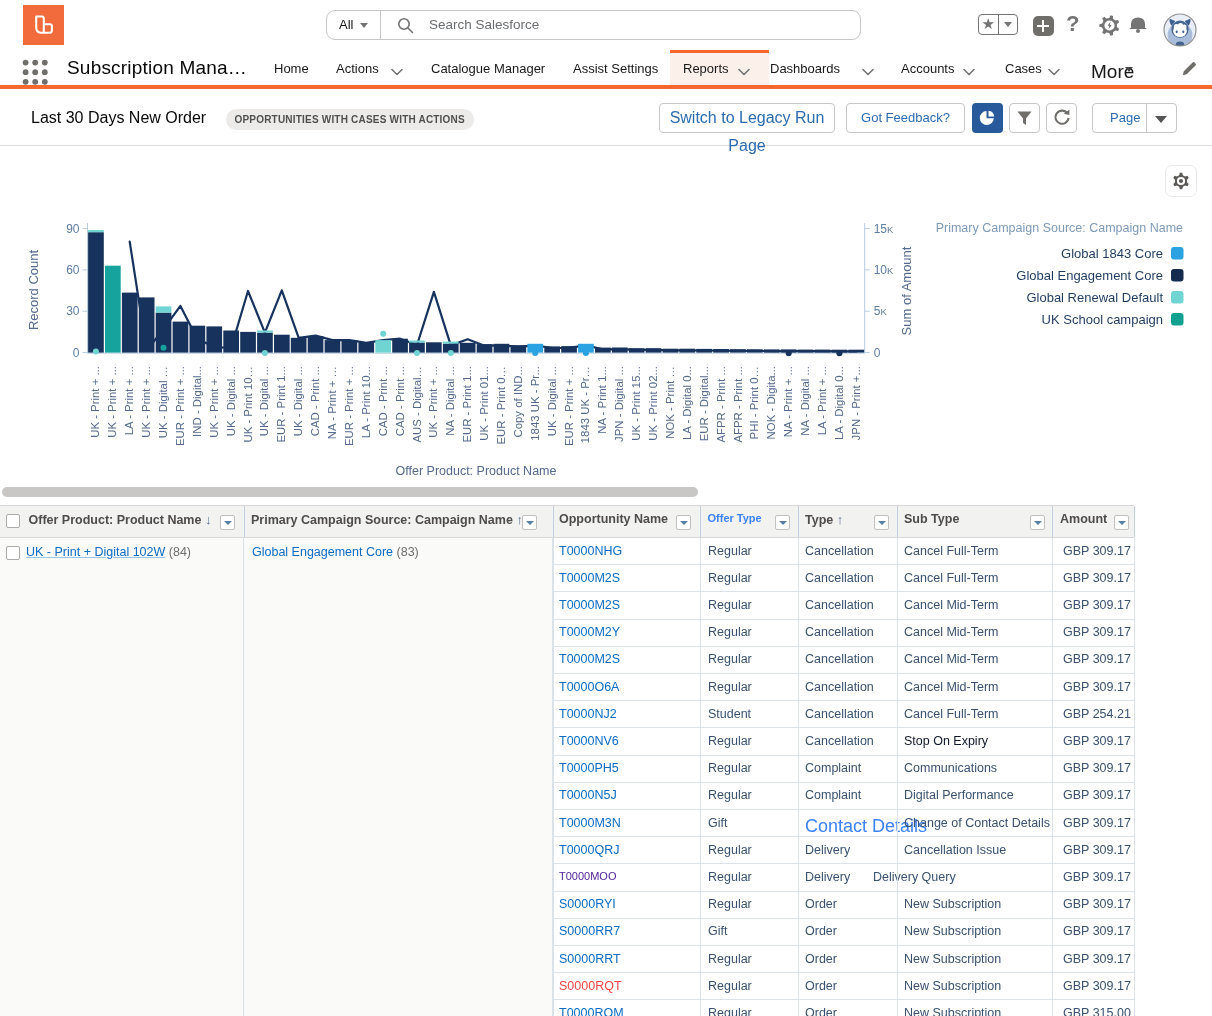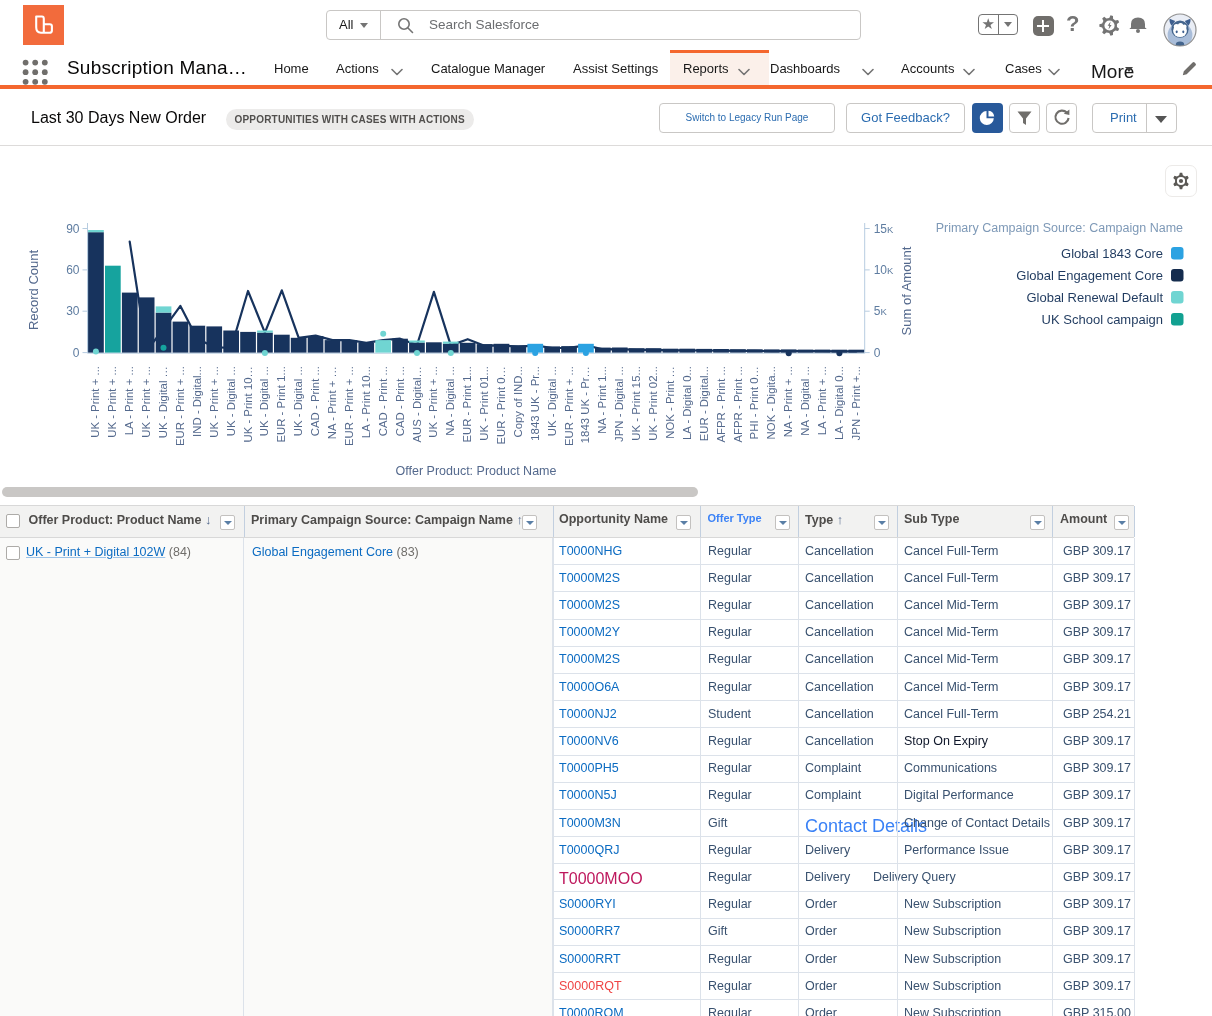--- a/index.html
+++ b/index.html
@@ -1,21 +1,21 @@
 <!DOCTYPE html>
 <html><head><meta charset="utf-8"><style>
 *{margin:0;padding:0}
 body{width:1212px;height:1016px;position:relative;font-family:"Liberation Sans",sans-serif;background:#fff;overflow:hidden}
 .abs{position:absolute}
 </style></head><body>
 <svg class="abs" style="left:23px;top:5px" width="41" height="40" viewBox="0 0 41 40">
 <rect width="41" height="40" fill="#F26B3C"></rect>
 <path d="M13.2 11.5 L19 11.5 Q20.8 11.5 20.8 13.8 L20.8 19.3 L26.8 19.3 Q28.9 19.3 28.9 21.3 L28.9 25.4 Q28.9 27.7 26.4 27.7 L17.9 27.7 Q13.2 27.7 13.2 22.3 Z M20.8 19.3 L20.8 27.7" fill="none" stroke="#fff" stroke-width="2.1" stroke-linejoin="round"></path>
 </svg>
-<div class="abs" style="left:326px;top:10px;width:535px;height:30px;border:1px solid #C9C7C5;border-radius:4px;box-sizing:border-box">
+<div class="abs" style="left:326px;top:10px;width:535px;height:30px;border:1px solid #C9C7C5;border-radius:9px;box-sizing:border-box">
 <span class="abs" style="left:12px;top:6px;font-size:13px;color:#181818">All</span>
 <span class="abs" style="left:33px;top:12px;width:0;height:0;border-left:4px solid transparent;border-right:4px solid transparent;border-top:5px solid #747474"></span>
 <span class="abs" style="left:53px;top:0;width:1px;height:28px;background:#C9C7C5"></span>
 <svg class="abs" style="left:70px;top:6px" width="17" height="17" viewBox="0 0 17 17">
       <circle cx="7" cy="7" r="5.2" fill="none" stroke="#747474" stroke-width="1.6"></circle>
       <line x1="11" y1="11" x2="15.5" y2="15.5" stroke="#747474" stroke-width="1.6" stroke-linecap="round"></line>
     </svg>
 <span class="abs" style="left:102px;top:6px;font-size:13.5px;color:#6B6D70">Search Salesforce</span>
 </div>
 <div class="abs" style="left:978px;top:13.5px;width:40px;height:21px;border:1px solid #747474;border-radius:4px;box-sizing:border-box">
@@ -96,41 +96,41 @@
     <path d="M1 1.5 L6 6.5 L11 1.5" fill="none" stroke="#747474" stroke-width="1.6" stroke-linecap="round" stroke-linejoin="round"></path>
   </svg>
 <div class="abs" style="left:1091px;top:61px;font-size:19px;color:#181818">More</div>
 <span class="abs" style="left:1125px;top:66.5px;width:0;height:0;border-left:4.5px solid transparent;border-right:4.5px solid transparent;border-top:5.5px solid #444"></span>
 <svg class="abs" style="left:1181px;top:60px" width="17" height="17" viewBox="0 0 17 17">
     <path d="M1.8 15.2 L2.8 11.3 L11.6 2.5 Q12.6 1.5 13.6 2.5 L14.5 3.4 Q15.5 4.4 14.5 5.4 L5.7 14.2 Z" fill="#706E6B"></path>
   </svg>
 <div class="abs" style="left:0;top:91.5px;width:1212px;height:54px;border-bottom:1px solid #DDDBDA;box-sizing:border-box"></div>
 <div class="abs" style="left:31px;top:109px;font-size:16px;color:#080707">Last 30 Days New Order</div>
 <div class="abs" style="left:225.5px;top:108.5px;height:21px;background:#ECEBEA;border-radius:10.5px;font-size:10px;font-weight:bold;letter-spacing:0.2px;color:#514F4D;line-height:21px;padding:0 9px">OPPORTUNITIES WITH CASES WITH ACTIONS</div>
-<div class="abs" style="left:659px;top:102.5px;width:176px;height:30.5px;background:#fff;border:1px solid #C9C7C5;border-radius:4px;box-sizing:border-box;text-align:center;line-height:28.5px;font-size:10px;color:#2B6CB0">Switch to Legacy Run Page</div>
+<div class="abs" style="left:659px;top:102.5px;width:176px;height:30.5px;background:#fff;border:1px solid #C9C7C5;border-radius:4px;box-sizing:border-box;text-align:center;line-height:28.5px;font-size:16px;color:#2B6CB0">Switch to Legacy Run Page</div>
 <div class="abs" style="left:846px;top:102.5px;width:119px;height:30.5px;background:#fff;border:1px solid #C9C7C5;border-radius:4px;box-sizing:border-box;text-align:center;line-height:28.5px;font-size:13px;color:#2B6CB0">Got Feedback?</div>
 <div class="abs" style="left:972px;top:102.5px;width:30.5px;height:30.5px;background:#28599A;border-radius:4px">
 <svg class="abs" style="left:7px;top:7px" width="17" height="17" viewBox="0 0 17 17">
 <path d="M7.5 1 A7 7 0 1 0 14.8 8.2 L7.5 8.2 Z" fill="#fff"></path>
 <path d="M9.5 0.8 L9.5 6.6 L15.2 6.6 A6.5 6.5 0 0 0 9.5 0.8 Z" fill="#fff"></path>
 </svg>
   </div>
 <div class="abs" style="left:1009px;top:102.5px;width:30.5px;height:30.5px;background:#fff;border:1px solid #C9C7C5;border-radius:4px;box-sizing:border-box">
     <svg class="abs" style="left:7px;top:7px" width="15" height="15" viewBox="0 0 15 15">
       <path d="M0.5 0.5 L14.5 0.5 L9 7.5 L9 14 L6 12 L6 7.5 Z" fill="#706E6B"></path>
     </svg>
   </div>
 <div class="abs" style="left:1046px;top:102.5px;width:30.5px;height:30.5px;background:#fff;border:1px solid #C9C7C5;border-radius:4px;box-sizing:border-box">
     <svg class="abs" style="left:6px;top:5.5px" width="18" height="18" viewBox="0 0 18 18">
       <path d="M13.8 3.6 A6.6 6.6 0 1 0 15.6 9" fill="none" stroke="#706E6B" stroke-width="2.1"></path>
       <path d="M10.8 4.7 L16.4 6.1 L16.4 0.5 Z" fill="#706E6B"></path>
     </svg>
   </div>
 <div class="abs" style="left:1092px;top:102.5px;width:84.5px;height:30.5px;background:#fff;border:1px solid #C9C7C5;border-radius:4px;box-sizing:border-box">
-<span class="abs" style="left:17px;top:6px;font-size:13px;color:#2B6CB0">Print</span>
+<span class="abs" style="left:17px;top:6px;font-size:13px;color:#2B6CB0">Page</span>
 <span class="abs" style="left:53px;top:0;width:1px;height:28.5px;background:#C9C7C5"></span>
 <span class="abs" style="left:62px;top:12px;width:0;height:0;border-left:6px solid transparent;border-right:6px solid transparent;border-top:7px solid #555"></span>
 </div>
 <div class="abs" style="left:1165px;top:165px;width:32px;height:32px;background:#fff;border:1px solid #ECEAE8;border-radius:7px;box-sizing:border-box">
 <svg class="abs" style="left:6px;top:6px" width="18" height="18" viewBox="0 0 18 18">
       <path d="M10.21,17.21 L7.79,17.21 L7.18,14.82 L4.87,13.49 L2.50,14.16 L1.28,12.06 L3.05,10.33 L3.05,7.67 L1.28,5.94 L2.50,3.84 L4.87,4.51 L7.18,3.18 L7.79,0.79 L10.21,0.79 L10.82,3.18 L13.13,4.51 L15.50,3.84 L16.72,5.94 L14.95,7.67 L14.95,10.33 L16.72,12.06 L15.50,14.16 L13.13,13.49 L10.82,14.82 Z M13.10,9.00 A4.10,4.10 0 1 0 4.90,9.00 A4.10,4.10 0 1 0 13.10,9.00 Z" fill="#5B5955" fill-rule="evenodd"></path>
       <circle cx="9" cy="9" r="2.1" fill="#5B5955"></circle>
     </svg>
 </div>
 <svg style="position:absolute;left:0;top:145px" width="1212" height="350" viewBox="0 145 1212 350">
@@ -380,24 +380,24 @@
 <div style="position:absolute;left:552.5px;top:810.0px;width:581.7px;height:27.2px;border-bottom:1px solid #DCE2EA;box-sizing:border-box"></div>
 <div style="position:absolute;left:559px;top:815.6px;font-size:12.5px;color:#0B6BC2">T0000M3N</div>
 <div style="position:absolute;left:708px;top:815.6px;font-size:12.5px;color:#39516F">Gift</div>
 <div style="position:absolute;left:805px;top:815.6px;font-size:18px;color:#3b82f6">Contact Details</div>
 <div style="position:absolute;left:904px;top:815.6px;font-size:12.5px;color:#39516F">Change of Contact Details</div>
 <div style="position:absolute;left:1063px;top:815.6px;font-size:12.5px;color:#39516F">GBP 309.17</div>
 <div style="position:absolute;left:552.5px;top:837.2px;width:581.7px;height:27.2px;border-bottom:1px solid #DCE2EA;box-sizing:border-box"></div>
 <div style="position:absolute;left:559px;top:842.8px;font-size:12.5px;color:#0B6BC2">T0000QRJ</div>
 <div style="position:absolute;left:708px;top:842.8px;font-size:12.5px;color:#39516F">Regular</div>
 <div style="position:absolute;left:805px;top:842.8px;font-size:12.5px;color:#39516F">Delivery</div>
-<div style="position:absolute;left:904px;top:842.8px;font-size:12.5px;color:#39516F">Performance Issue</div>
+<div style="position:absolute;left:904px;top:842.8px;font-size:12.5px;color:#39516F">Cancellation Issue</div>
 <div style="position:absolute;left:1063px;top:842.8px;font-size:12.5px;color:#39516F">GBP 309.17</div>
 <div style="position:absolute;left:552.5px;top:864.4px;width:581.7px;height:27.2px;border-bottom:1px solid #DCE2EA;box-sizing:border-box"></div>
-<div style="position:absolute;left:559px;top:870.0px;font-size:16px;color:#be185d">T0000MOO</div>
+<div style="position:absolute;left:559px;top:870.0px;font-size:11px;color:#4c1d95">T0000MOO</div>
 <div style="position:absolute;left:708px;top:870.0px;font-size:12.5px;color:#39516F">Regular</div>
 <div style="position:absolute;left:805px;top:870.0px;font-size:12.5px;color:#39516F">Delivery</div>
 <div style="position:absolute;left:873px;top:870.0px;font-size:12.5px;color:#39516F">Delivery Query</div>
 <div style="position:absolute;left:1063px;top:870.0px;font-size:12.5px;color:#39516F">GBP 309.17</div>
 <div style="position:absolute;left:552.5px;top:891.6px;width:581.7px;height:27.2px;border-bottom:1px solid #DCE2EA;box-sizing:border-box"></div>
 <div style="position:absolute;left:559px;top:897.2px;font-size:12.5px;color:#0B6BC2">S0000RYI</div>
 <div style="position:absolute;left:708px;top:897.2px;font-size:12.5px;color:#39516F">Regular</div>
 <div style="position:absolute;left:805px;top:897.2px;font-size:12.5px;color:#39516F">Order</div>
 <div style="position:absolute;left:904px;top:897.2px;font-size:12.5px;color:#39516F">New Subscription</div>
 <div style="position:absolute;left:1063px;top:897.2px;font-size:12.5px;color:#39516F">GBP 309.17</div>

